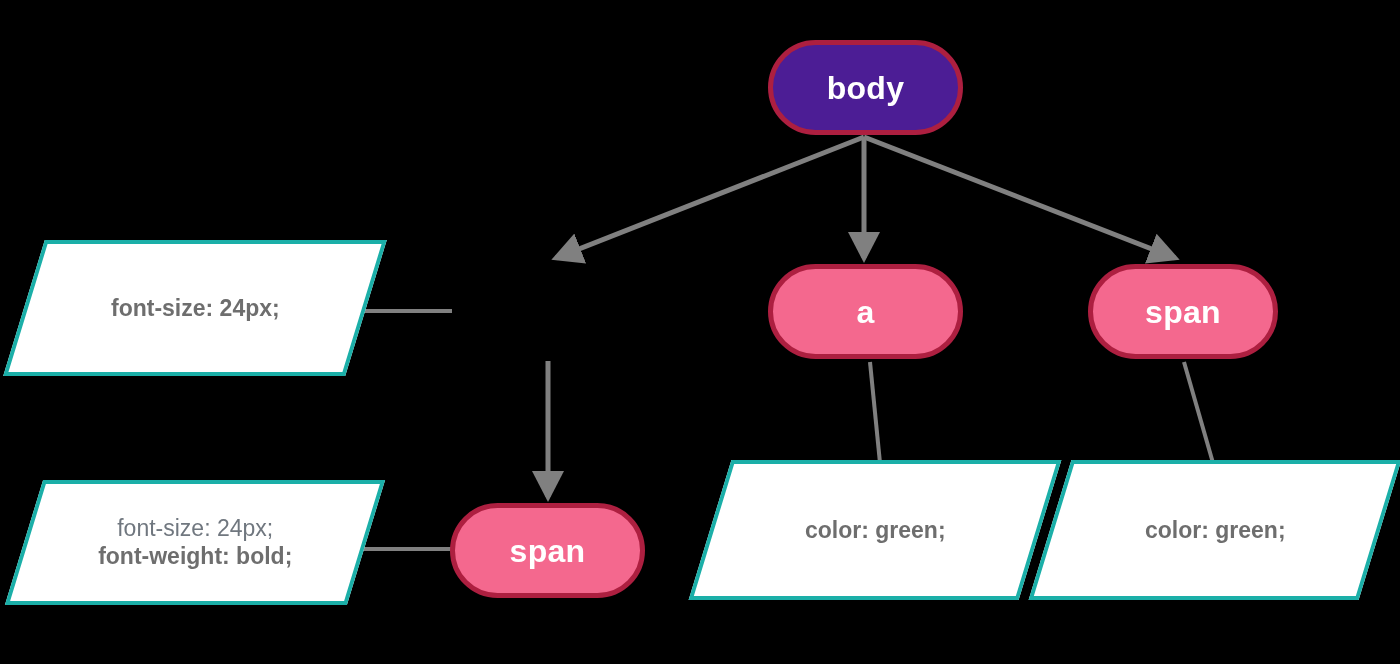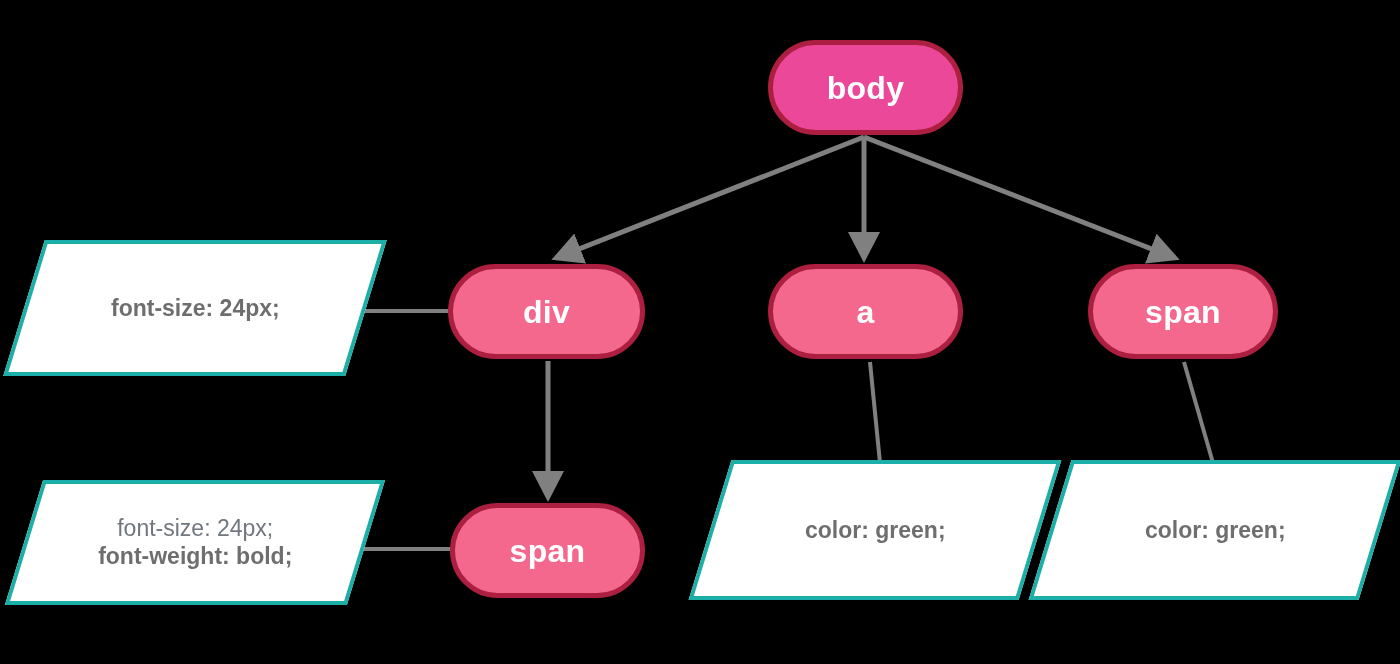--- a/index.html
+++ b/index.html
@@ -95,27 +95,24 @@
 
     <line x1="346" y1="311" x2="452" y2="311" stroke="#808080" stroke-width="4"></line>
 
     <line x1="330" y1="549" x2="454" y2="549" stroke="#808080" stroke-width="4"></line>
 
     <line x1="870" y1="362" x2="880" y2="463" stroke="#808080" stroke-width="4"></line>
 
     <line x1="1184" y1="362" x2="1213" y2="463" stroke="#808080" stroke-width="4"></line>
   </svg>
 
-  <div class="node" style="left: 768px; top: 40px; width: 195px; height: 95px; background: #ec4899; border-color: rgb(173, 31, 64);">
+  <div class="node" style="left: 768px; top: 40px; width: 195px; height: 95px; background: #4c1d95; border-color: rgb(173, 31, 64);">
     <span class="node-label">body</span>
   </div>
 
-  <div class="node" style="left: 448px; top: 264px; width: 197px; height: 95px; background: rgb(244, 104, 142); border-color: rgb(173, 31, 64);">
-    <span class="node-label">div</span>
-  </div>
 
   <div class="node" style="left: 768px; top: 264px; width: 195px; height: 95px; background: rgb(244, 104, 142); border-color: rgb(173, 31, 64);">
     <span class="node-label">a</span>
   </div>
 
   <div class="node" style="left: 1088px; top: 264px; width: 190px; height: 95px; background: rgb(244, 104, 142); border-color: rgb(173, 31, 64);">
     <span class="node-label">span</span>
   </div>
 
   <div class="node" style="left: 450px; top: 503px; width: 195px; height: 95px; background: rgb(244, 104, 142); border-color: rgb(173, 31, 64);">

